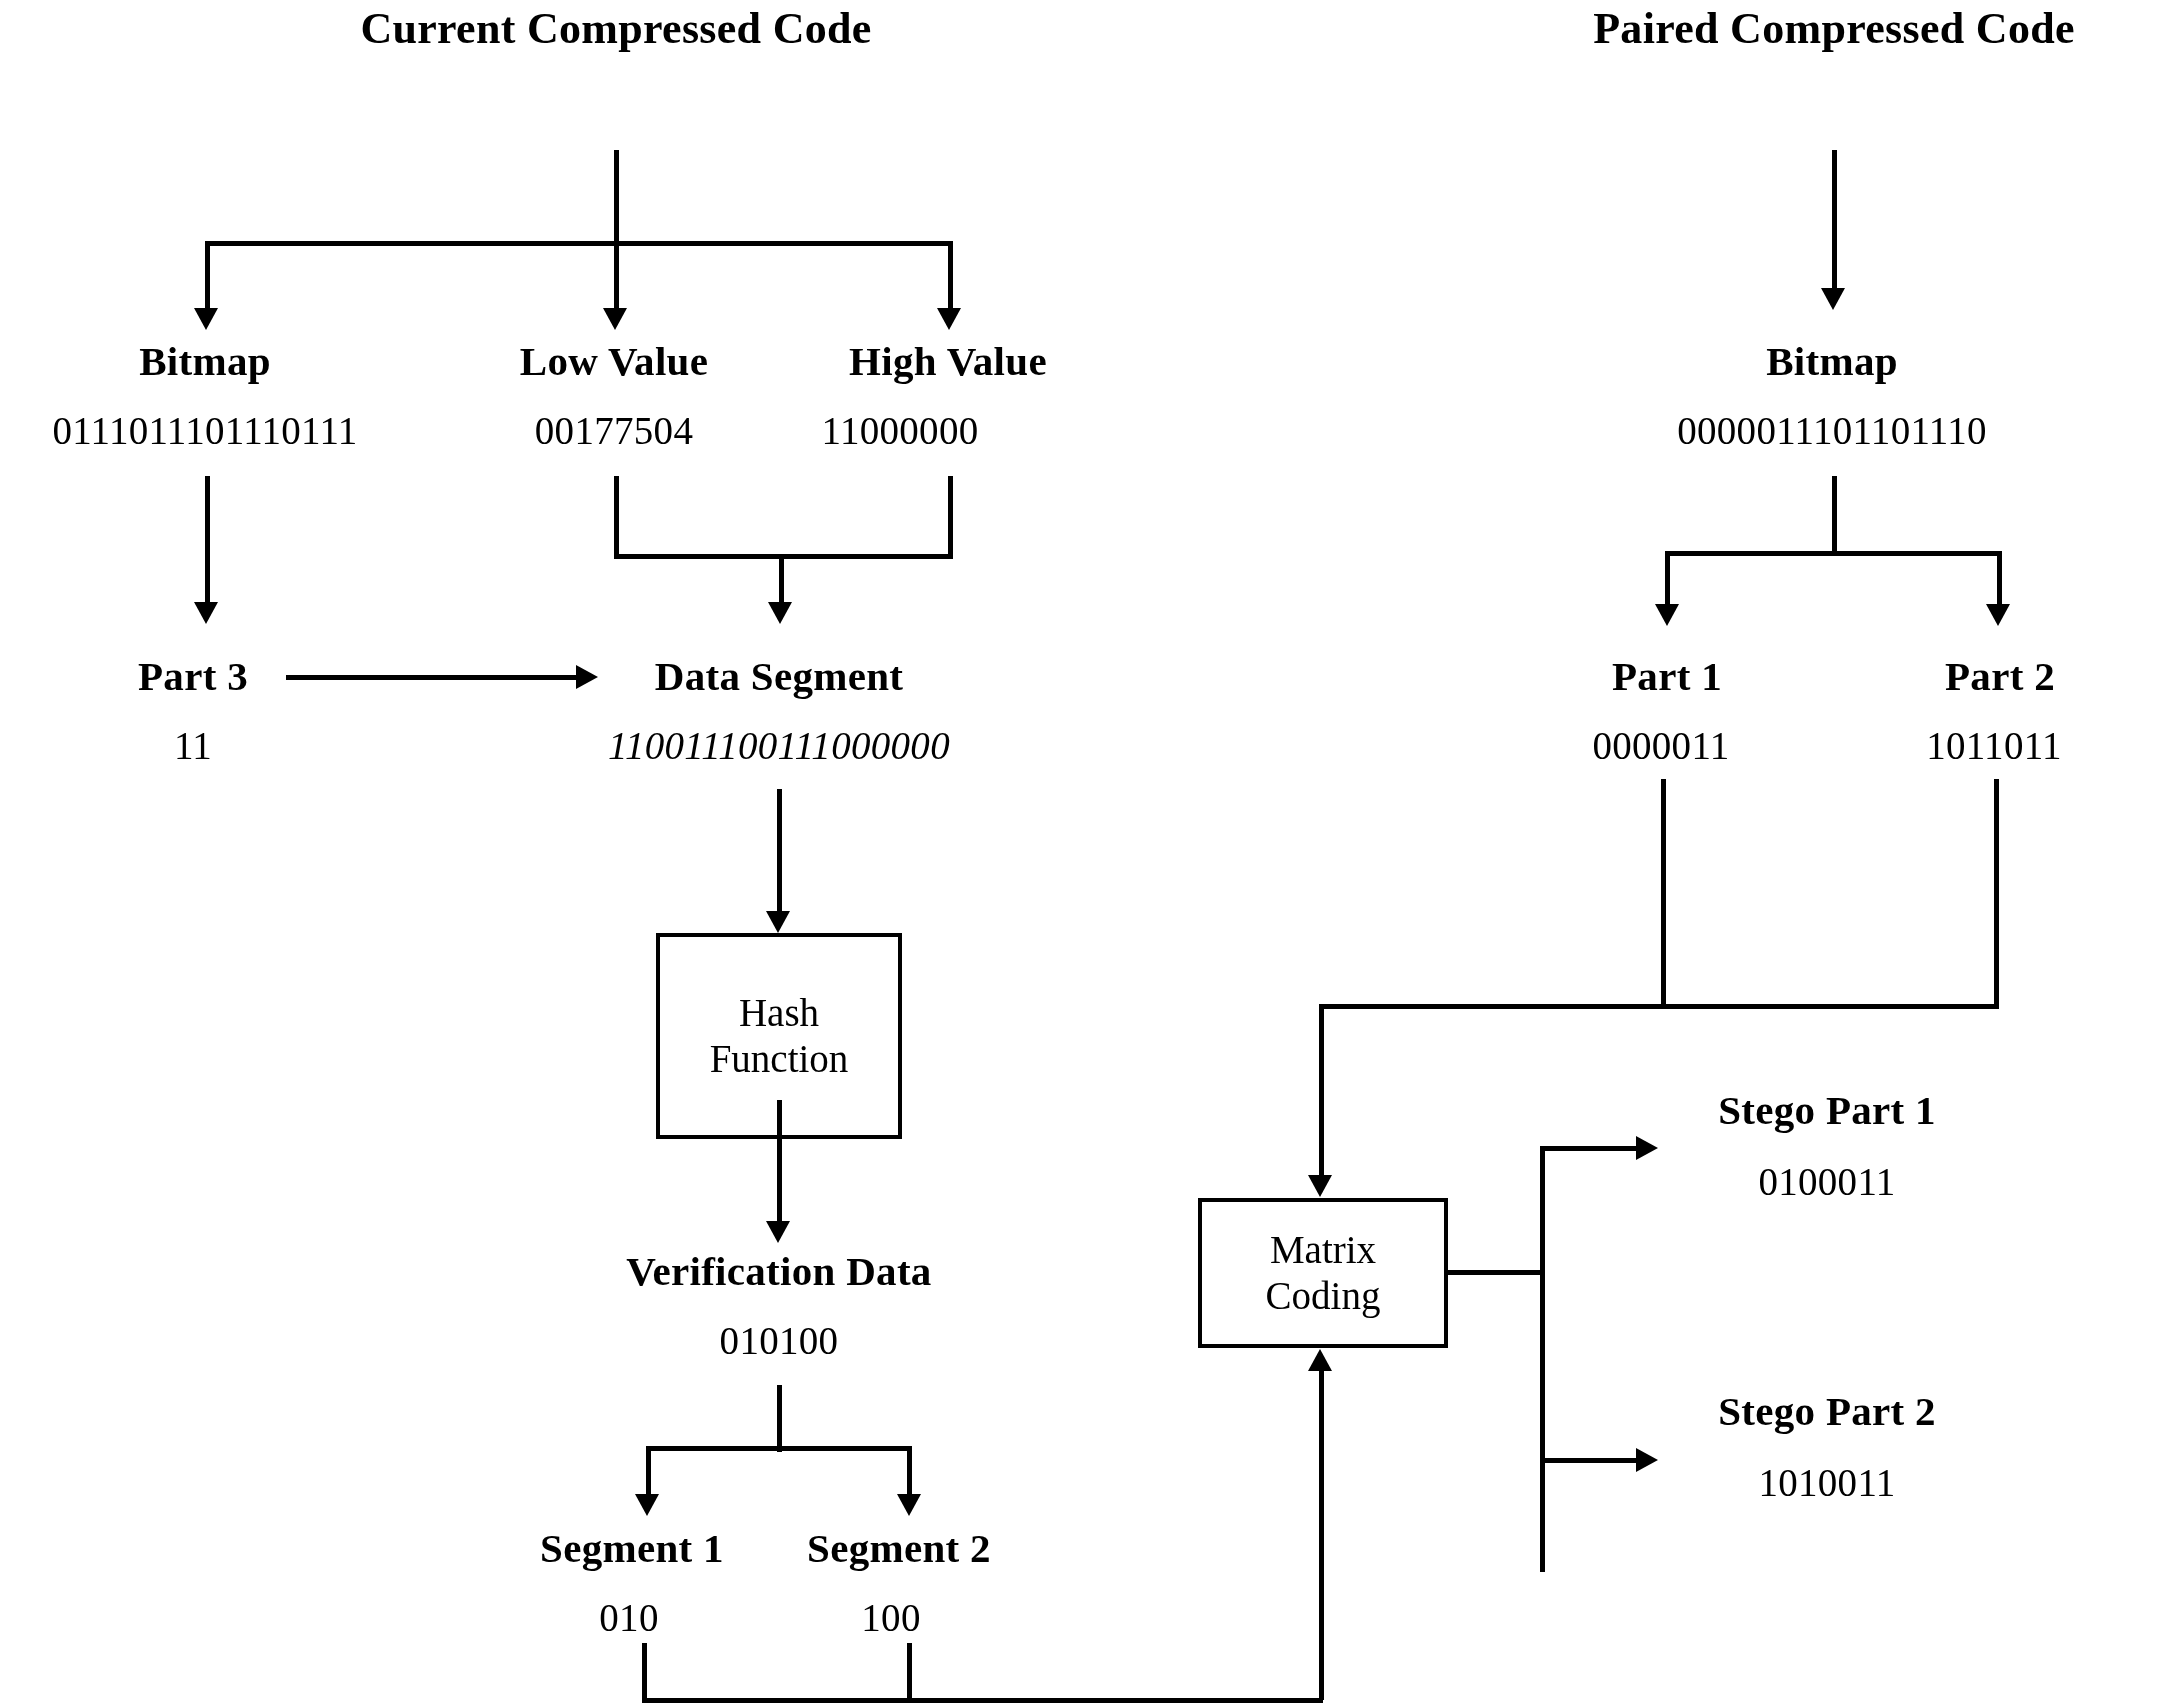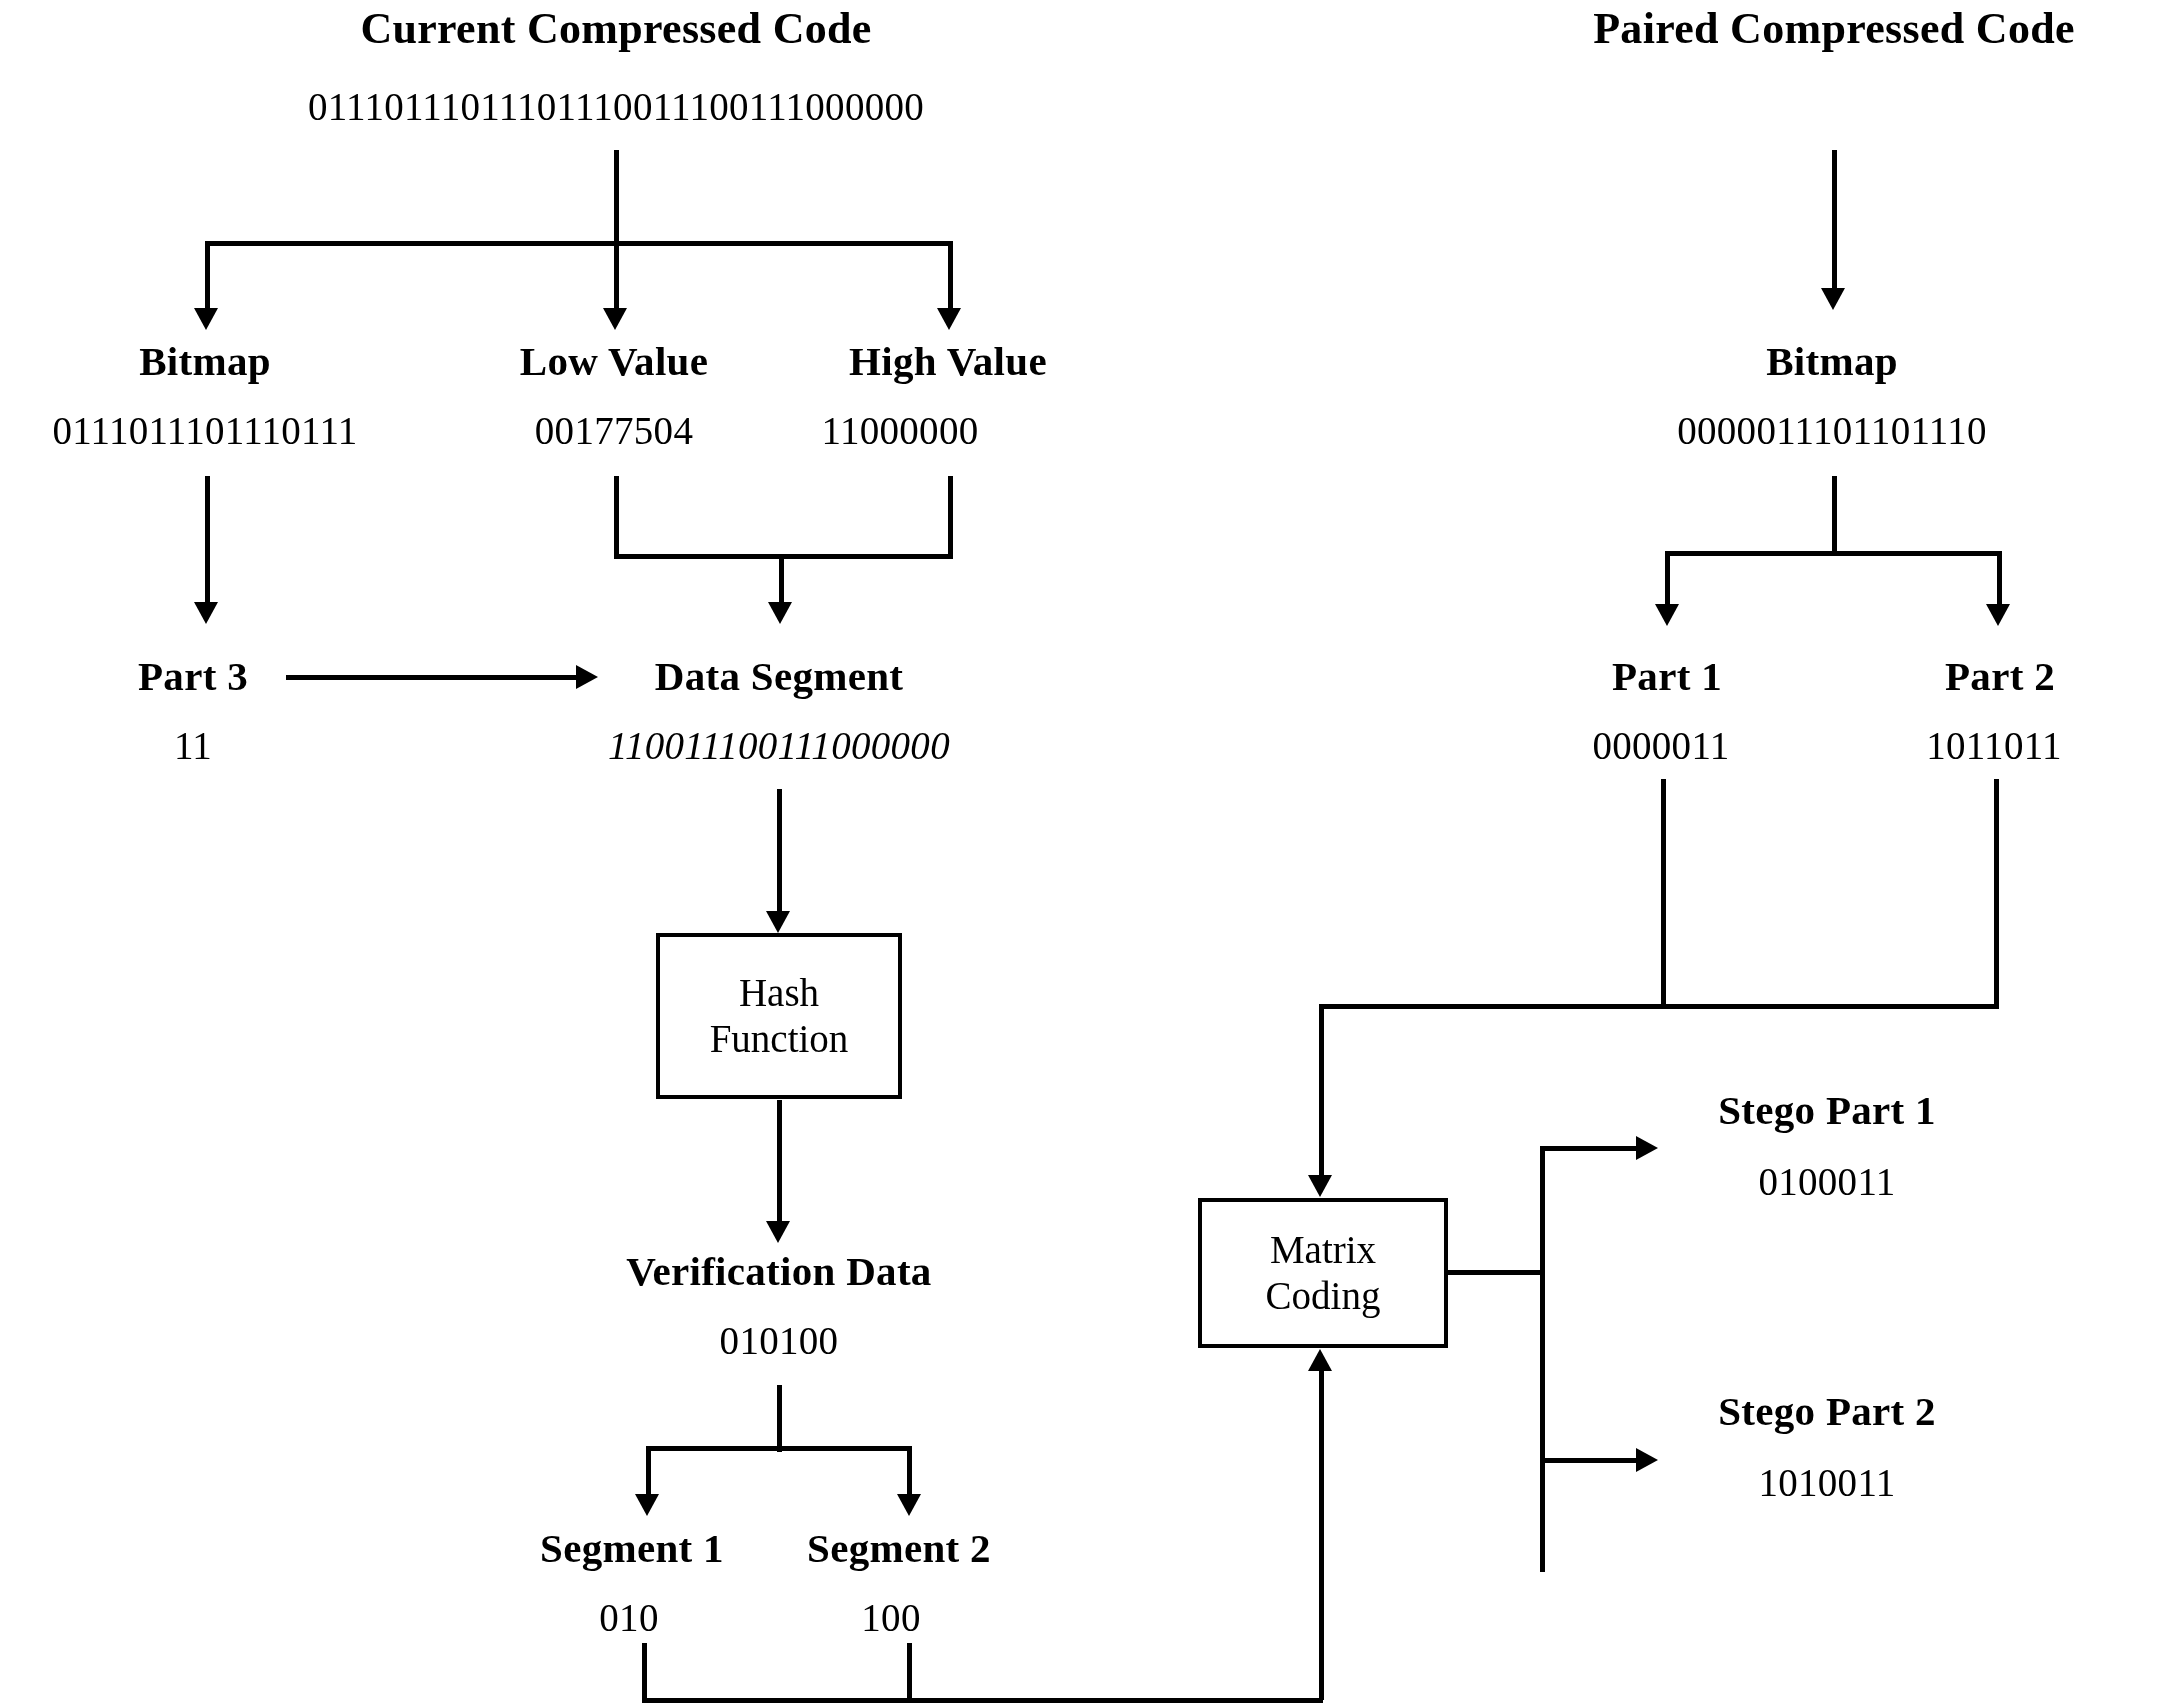--- a/index.html
+++ b/index.html
@@ -79,21 +79,20 @@
   }
   .box span { display: block; }
 </style>
 </head>
 <body>
 
 <div id="stage">
 
   <div class="lbl bold ctr" style="left:616px; top:6.7px; font-size:44px;">Current Compressed Code</div>
 
-  <div class="lbl bin ctr" style="left:616px; top:87px;">01110111011101110011100111000000</div>
 
   <div class="lbl bold ctr" style="left:1834px; top:6.7px; font-size:44px;">Paired Compressed Code</div>
 
 
   <div class="v" style="left:614px; top:150px; height:93px;"></div>
 
   <div class="h" style="left:205px; top:241px; width:748px;"></div>
 
   <div class="v" style="left:205px; top:241px; height:73px;"></div>
   <div class="arrow-down" style="left:194px; top:308px;"></div>
@@ -127,21 +126,21 @@
 
   <div class="h" style="left:286px; top:675px; width:293px;"></div>
   <div class="arrow-right" style="left:576px; top:665px;"></div>
 
   <div class="lbl bold ctr" style="left:779px; top:656px;">Data Segment</div>
   <div class="lbl bin ctr" style="left:779px; top:726px;font-style:italic;">110011100111000000</div>
 
   <div class="v" style="left:777px; top:789px; height:126px;"></div>
   <div class="arrow-down" style="left:766px; top:911px;"></div>
 
-  <div class="box" style="left:656px; top:933px; width:246px; height:166px;">
+  <div class="box" style="left:656px; top:933px; width:246px; height:206px;">
     <span>Hash</span>
     <span>Function</span>
   </div>
 
   <div class="v" style="left:777px; top:1100px; height:126px;"></div>
   <div class="arrow-down" style="left:766px; top:1221px;"></div>
 
   <div class="lbl bold ctr" style="left:779px; top:1251px;">Verification Data</div>
   <div class="lbl bin ctr" style="left:779px; top:1321px;">010100</div>
 

